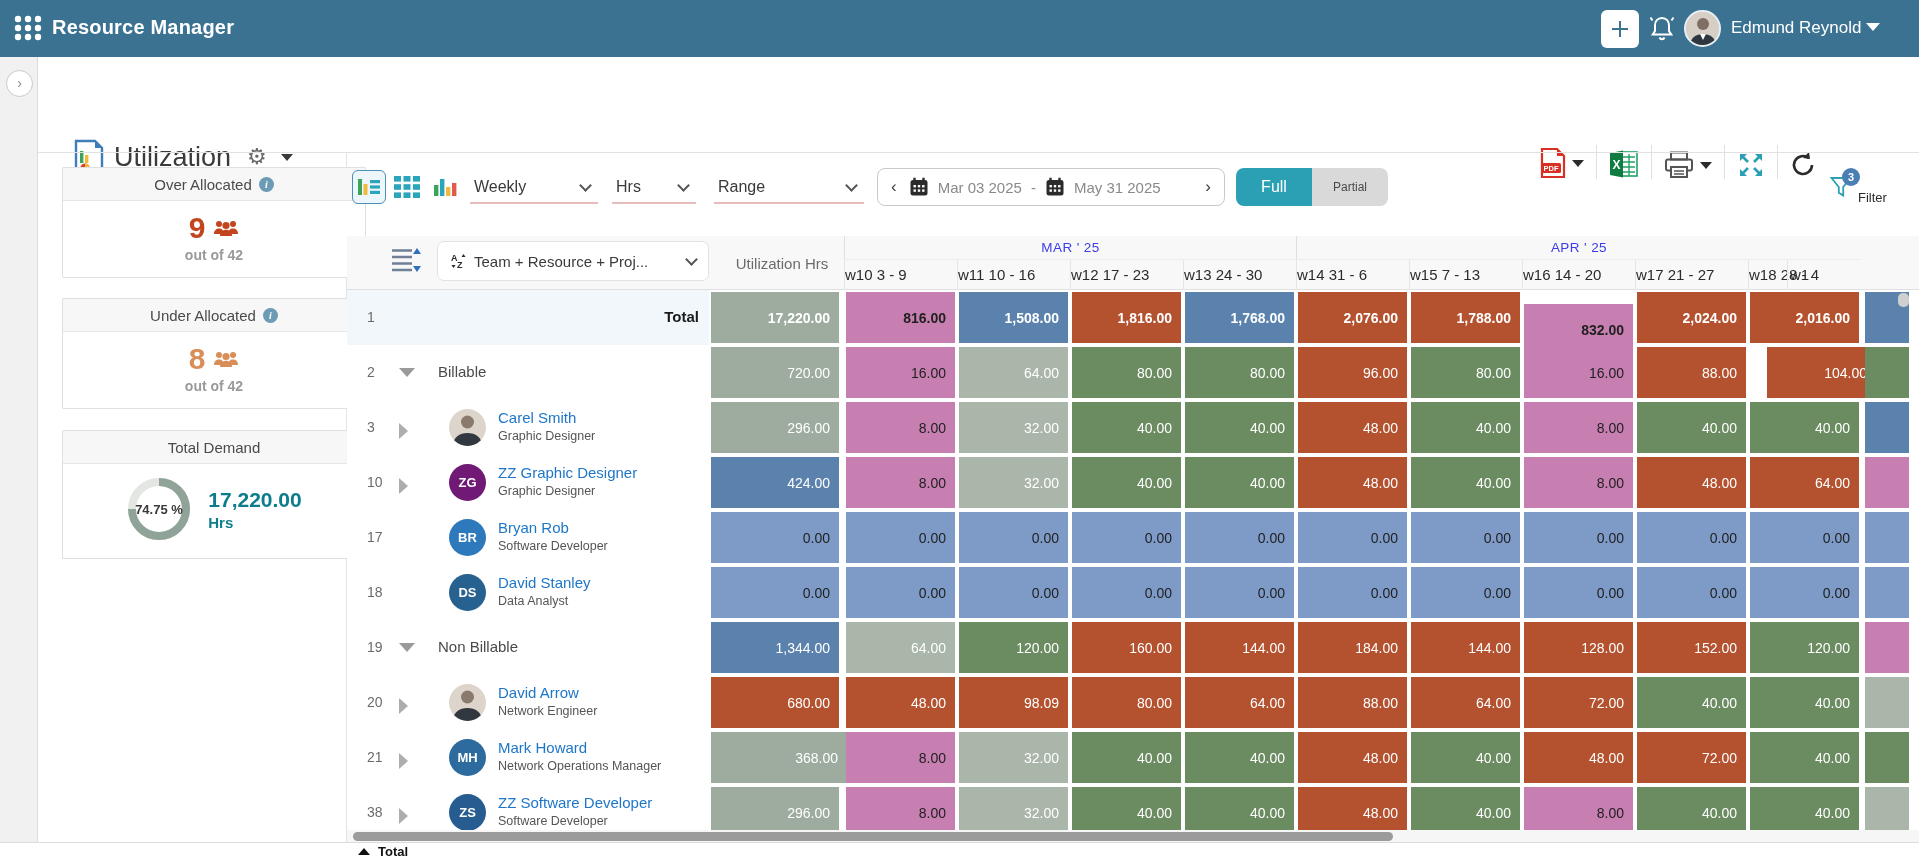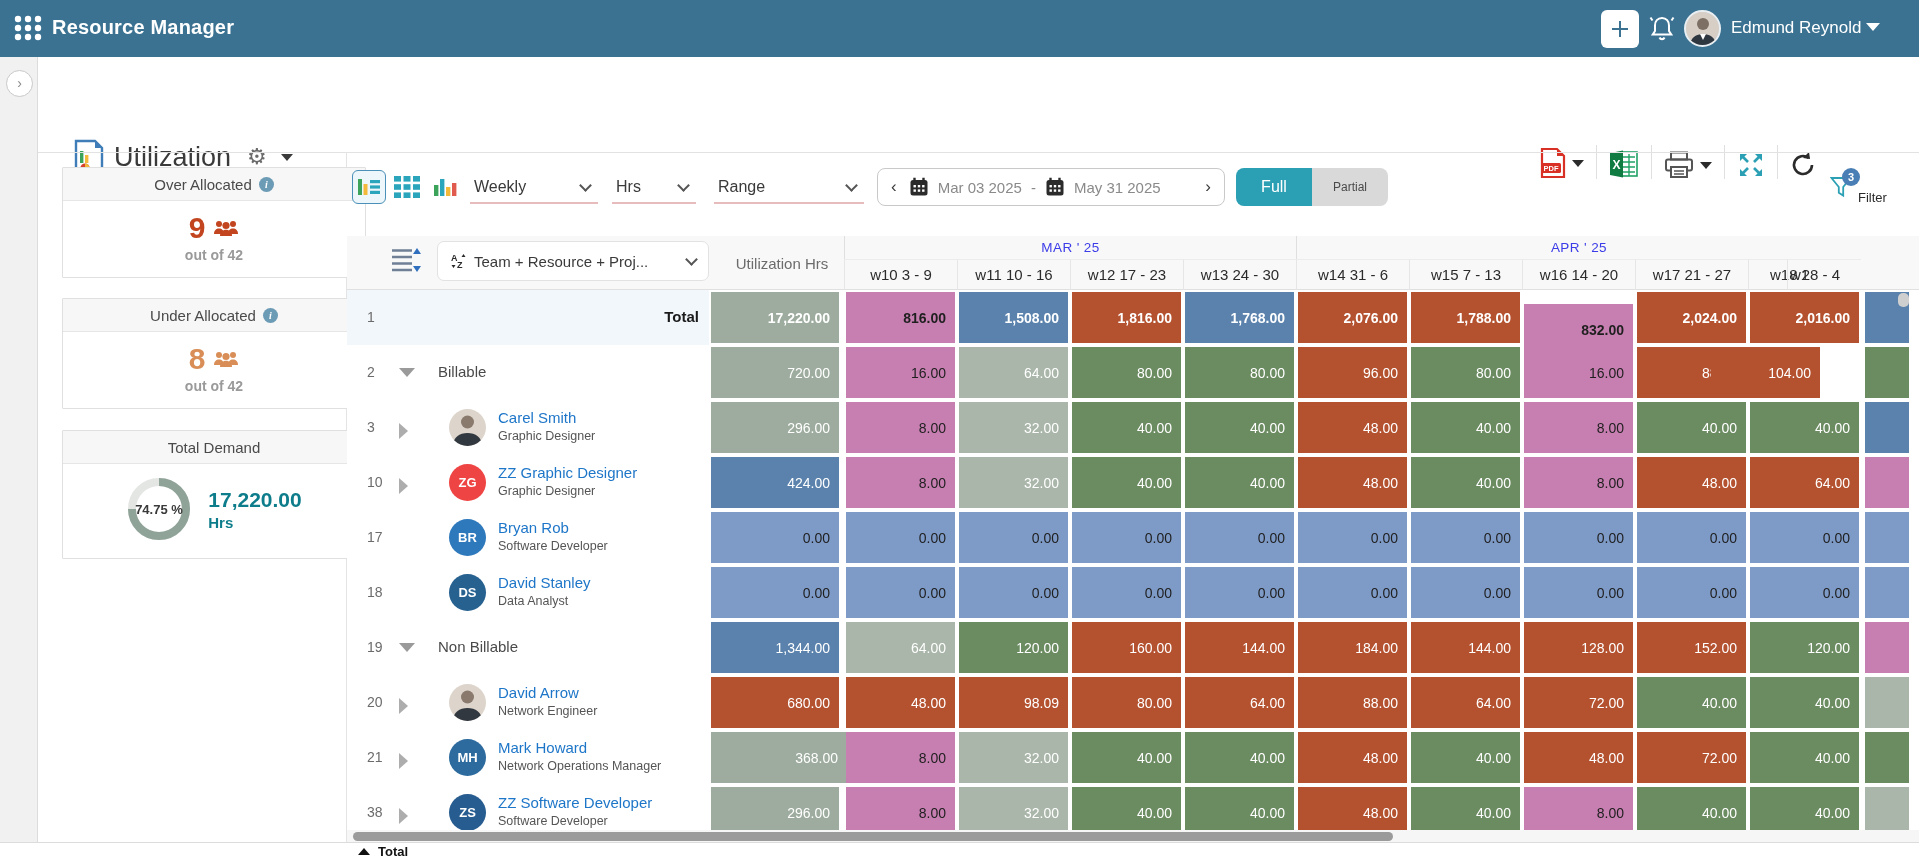--- a/index.html
+++ b/index.html
@@ -75,21 +75,21 @@
   
   .thead { position:absolute; top:236px; left:347px; width:1572px; height:54px; background:#F8F8F8; border-bottom:1px solid #E0E0E0; }
   .sort-icon { position:absolute; left:44px; top:11px; cursor:pointer; }
   .sort-box { position:absolute; left:90px; top:5px; width:272px; height:40px; background:#fff; border:1px solid #E2E2E2;
     border-radius:7px; display:flex; align-items:center; padding:0 12px; gap:8px; cursor:pointer; }
   .sort-box .lbl { font-size:15px; color:#3a3a3a; flex:1; white-space:nowrap; overflow:hidden; }
   .util-hdr { position:absolute; left:371px; top:0; width:128px; height:54px; display:flex; align-items:center;
     justify-content:center; font-size:15px; color:#6b6b6b; }
   .month-cell { position:absolute; top:0; height:23px; text-align:center; font-size:13.5px; color:#3C3CE8;
     letter-spacing:.4px; line-height:23px; border-left:1px solid #DFDFDF; }
-  .week-cell { position:absolute; top:23px; height:31px; text-align:center; font-size:15px; color:#2b2b2b;
+  .week-cell { position:absolute; top:23px; height:31px; font-size:15px; color:#2b2b2b;
     line-height:29px; border-left:1px solid #E6E6E6; border-top:1px solid #ECECEC; cursor:pointer; }
 
   
   .tbody { position:absolute; top:290px; left:347px; width:1572px; height:540px; overflow:hidden; background:#fff; }
   .row { position:absolute; left:0; width:1572px; height:55px; }
   .row-left { position:absolute; left:0; top:0; width:362px; height:55px; }
   .row.total-row .row-left { background:#F2F7FB; }
   .row-num { position:absolute; left:20px; top:19px; font-size:14px; color:#6b6b6b; }
   .row-arrow { position:absolute; left:52px; top:23px; cursor:pointer; }
   .tri-down { width:0; height:0; border-left:8px solid transparent; border-right:8px solid transparent; border-top:9px solid #9a9a9a; }
@@ -456,21 +456,21 @@
       </div>
     <div class="cell c-sage" style="left: 364px; width: 128px; padding-left: 48px;">720.00</div>
         <div class="cell c-pink" style="left: 499px; width: 109px;">16.00</div>
         <div class="cell c-lightsage" style="left: 612px; width: 109px;">64.00</div>
         <div class="cell c-green" style="left: 725px; width: 109px;">80.00</div>
         <div class="cell c-green" style="left: 838px; width: 109px;">80.00</div>
         <div class="cell c-rust" style="left: 951px; width: 109px;">96.00</div>
         <div class="cell c-green" style="left: 1064px; width: 109px;">80.00</div>
         <div class="cell c-pink" style="left: 1177px; width: 109px;">16.00</div>
         <div class="cell c-rust" style="left: 1290px; width: 109px;">88.00</div>
-        <div class="cell c-rust" style="left: 1364px; width: 109px;">104.00</div>
+        <div class="cell c-rust" style="left: 1420px; width: 109px;">104.00</div>
         <div class="cell c-green" style="left: 1518px; width: 44px;"></div>
       </div>
       <div class="row" style="top: 110px;">
       <div class="row-left">
         <span class="row-num">3</span>
         <span class="row-arrow tri-right"></span>
         <span class="avatar"><svg width="37" height="37" viewBox="0 0 37 37">
               <rect width="37" height="37" fill="#DDD5CC"></rect>
               <circle cx="18.5" cy="13" r="6.5" fill="#8a7a6d"></circle>
               <path d="M4 37c0-8.6 6.6-13 14.5-13S33 28.4 33 37z" fill="#32383f"></path>
@@ -490,21 +490,21 @@
         <div class="cell c-green" style="left: 1064px; width: 109px;">40.00</div>
         <div class="cell c-pink" style="left: 1177px; width: 109px;">8.00</div>
         <div class="cell c-green" style="left: 1290px; width: 109px;">40.00</div>
         <div class="cell c-green" style="left: 1403px; width: 109px;">40.00</div>
         <div class="cell c-steelblue" style="left: 1518px; width: 44px;"></div>
       </div>
       <div class="row" style="top: 165px;">
       <div class="row-left">
         <span class="row-num">10</span>
         <span class="row-arrow tri-right"></span>
-        <span class="avatar" style="background: #ef4444;">ZG</span>
+        <span class="avatar" style="background: #701a75;">ZG</span>
         <div class="who">
           <a class="who-name">ZZ Graphic Designer</a>
           <div class="who-role">Graphic Designer</div>
         </div>
 
       </div>
     <div class="cell c-steelblue" style="left: 364px; width: 128px;">424.00</div>
         <div class="cell c-pink" style="left: 499px; width: 109px;">8.00</div>
         <div class="cell c-lightsage" style="left: 612px; width: 109px;">32.00</div>
         <div class="cell c-green" style="left: 725px; width: 109px;">40.00</div>

